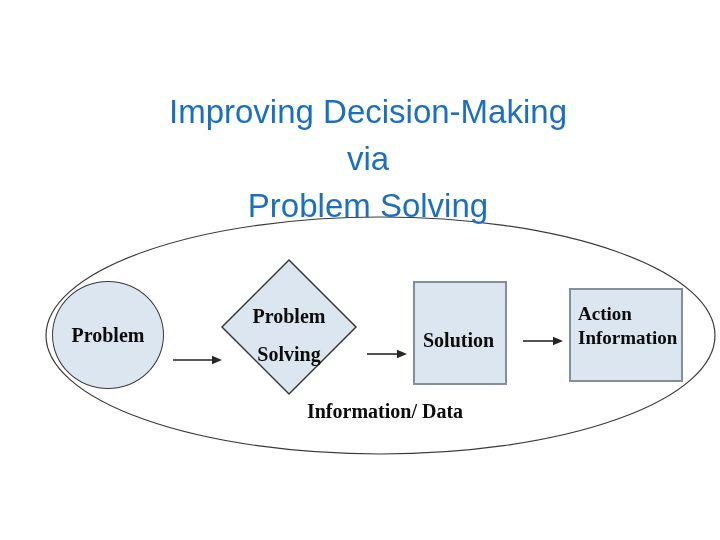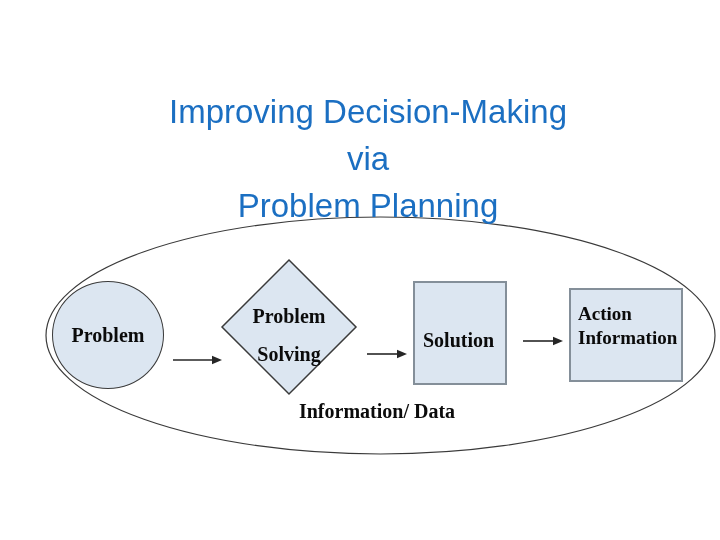--- a/index.html
+++ b/index.html
@@ -68,36 +68,36 @@
   }
   .node-box.action {
     left: 569px; top: 288px;
     width: 114px; height: 94px;
     padding: 12px 4px 0 7px;
     font-size: 19px;
     line-height: 23.5px;
   }
   .caption {
     position: absolute;
-    left: 222px; top: 400px;
+    left: 230px; top: 400px;
     width: 310px;
     text-align: center;
     font-weight: bold; font-size: 20px; color: #0b0b0b;
     z-index: 2;
   }
 </style>
 </head>
 <body>
 
 <div class="slide">
 
   <div class="title-block">
     <div>Improving Decision-Making</div>
     <div>via</div>
-    <div>Problem Planning</div>
+    <div>Problem Solving</div>
   </div>
 
   <svg class="diagram-canvas" width="720" height="540" viewBox="0 0 720 540">
 
     <ellipse cx="380.5" cy="335.5" rx="334.5" ry="118.5" fill="none" stroke="var(--shape_stroke, #3a3a3a)" stroke-width="1.2"></ellipse>
 
     <polygon points="289,260 356,327 289,394 222,327" fill="var(--shape_fill, #dce6f1)" stroke="var(--shape_stroke, #3a3a3a)" stroke-width="1.5"></polygon>
 
     <g>
       <line x1="173" y1="360" x2="213" y2="360" stroke="var(--arrow_color, #262626)" stroke-width="1.6"></line>

